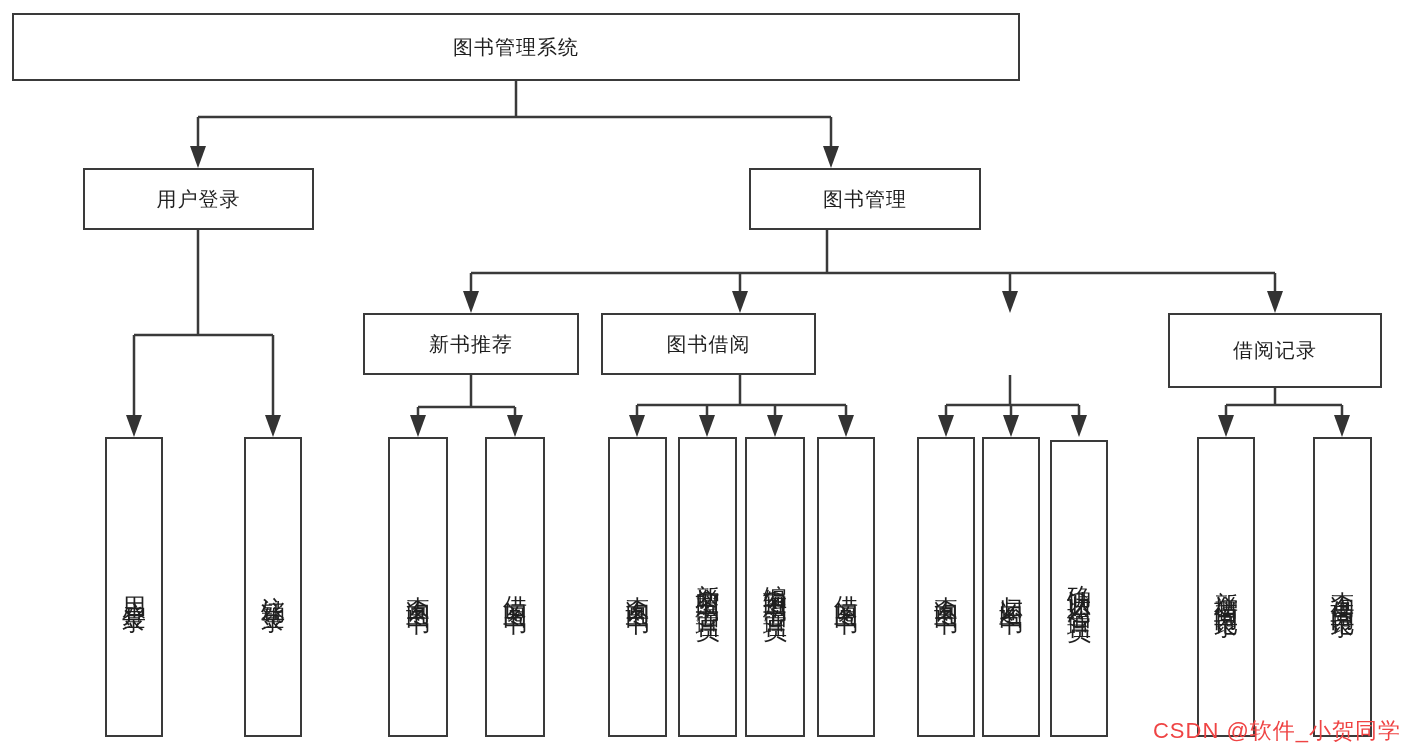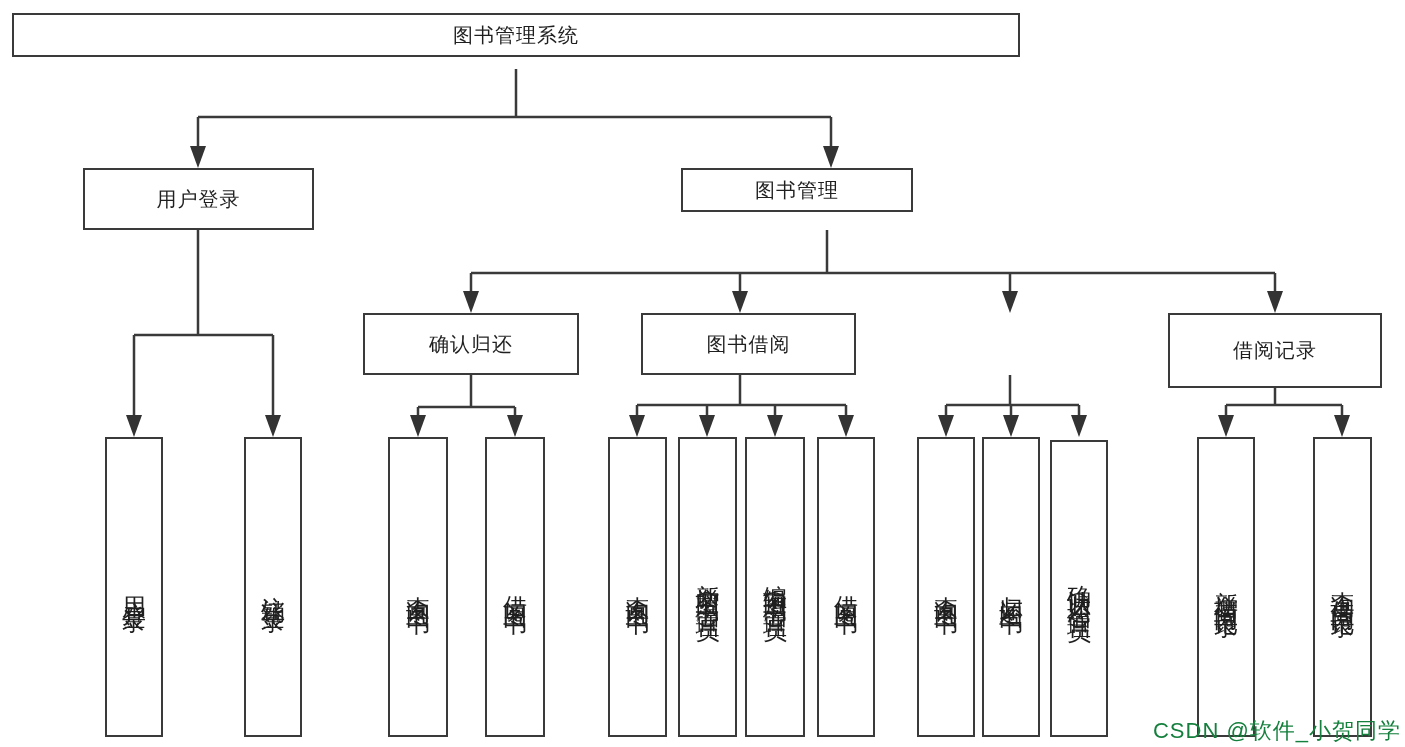--- a/index.html
+++ b/index.html
@@ -22,21 +22,21 @@
     line-height:1;
   }
   #connector-layer{position:absolute;left:0;top:0;z-index:1;}
   .node{z-index:2;}
   #watermark{
     position:absolute;
     right:4px;
     top:716px;
     z-index:3;
     font-size:22px;
-    color:#15803d;
+    color:#ef4444;
     letter-spacing:1px;
     white-space:nowrap;
   }
 </style>
 </head>
 <body>
 
 <div id="canvas">
 
   <svg id="connector-layer" width="1405" height="747" viewBox="0 0 1405 747">
@@ -64,35 +64,35 @@
       <polygon points="767,415 783,415 775,437"></polygon>
       <polygon points="838,415 854,415 846,437"></polygon>
       <polygon points="938,415 954,415 946,437"></polygon>
       <polygon points="1003,415 1019,415 1011,437"></polygon>
       <polygon points="1071,415 1087,415 1079,437"></polygon>
       <polygon points="1218,415 1234,415 1226,437"></polygon>
       <polygon points="1334,415 1350,415 1342,437"></polygon>
     </g>
   </svg>
 
-  <div class="node hnode" style="left:12px;top:13px;width:1008px;height:44px;">
+  <div class="node hnode" style="left:12px;top:13px;width:1008px;height:68px;">
     <span>图书管理系统</span>
   </div>
 
   <div class="node hnode" style="left:83px;top:168px;width:231px;height:62px;">
     <span>用户登录</span>
   </div>
-  <div class="node hnode" style="left:681px;top:168px;width:232px;height:44px;">
+  <div class="node hnode" style="left:749px;top:168px;width:232px;height:62px;">
     <span>图书管理</span>
   </div>
 
   <div class="node hnode" style="left:363px;top:313px;width:216px;height:62px;">
-    <span>确认归还</span>
+    <span>新书推荐</span>
   </div>
-  <div class="node hnode" style="left:641px;top:313px;width:215px;height:62px;">
+  <div class="node hnode" style="left:601px;top:313px;width:215px;height:62px;">
     <span>图书借阅</span>
   </div>
   <div class="node hnode" style="left:1168px;top:313px;width:214px;height:75px;">
     <span>借阅记录</span>
   </div>
 
   <div class="node vnode" style="left:105px;top:437px;width:58px;height:300px;">
     <span class="vtext">用户登录</span>
   </div>
   <div class="node vnode" style="left:244px;top:437px;width:58px;height:300px;">

